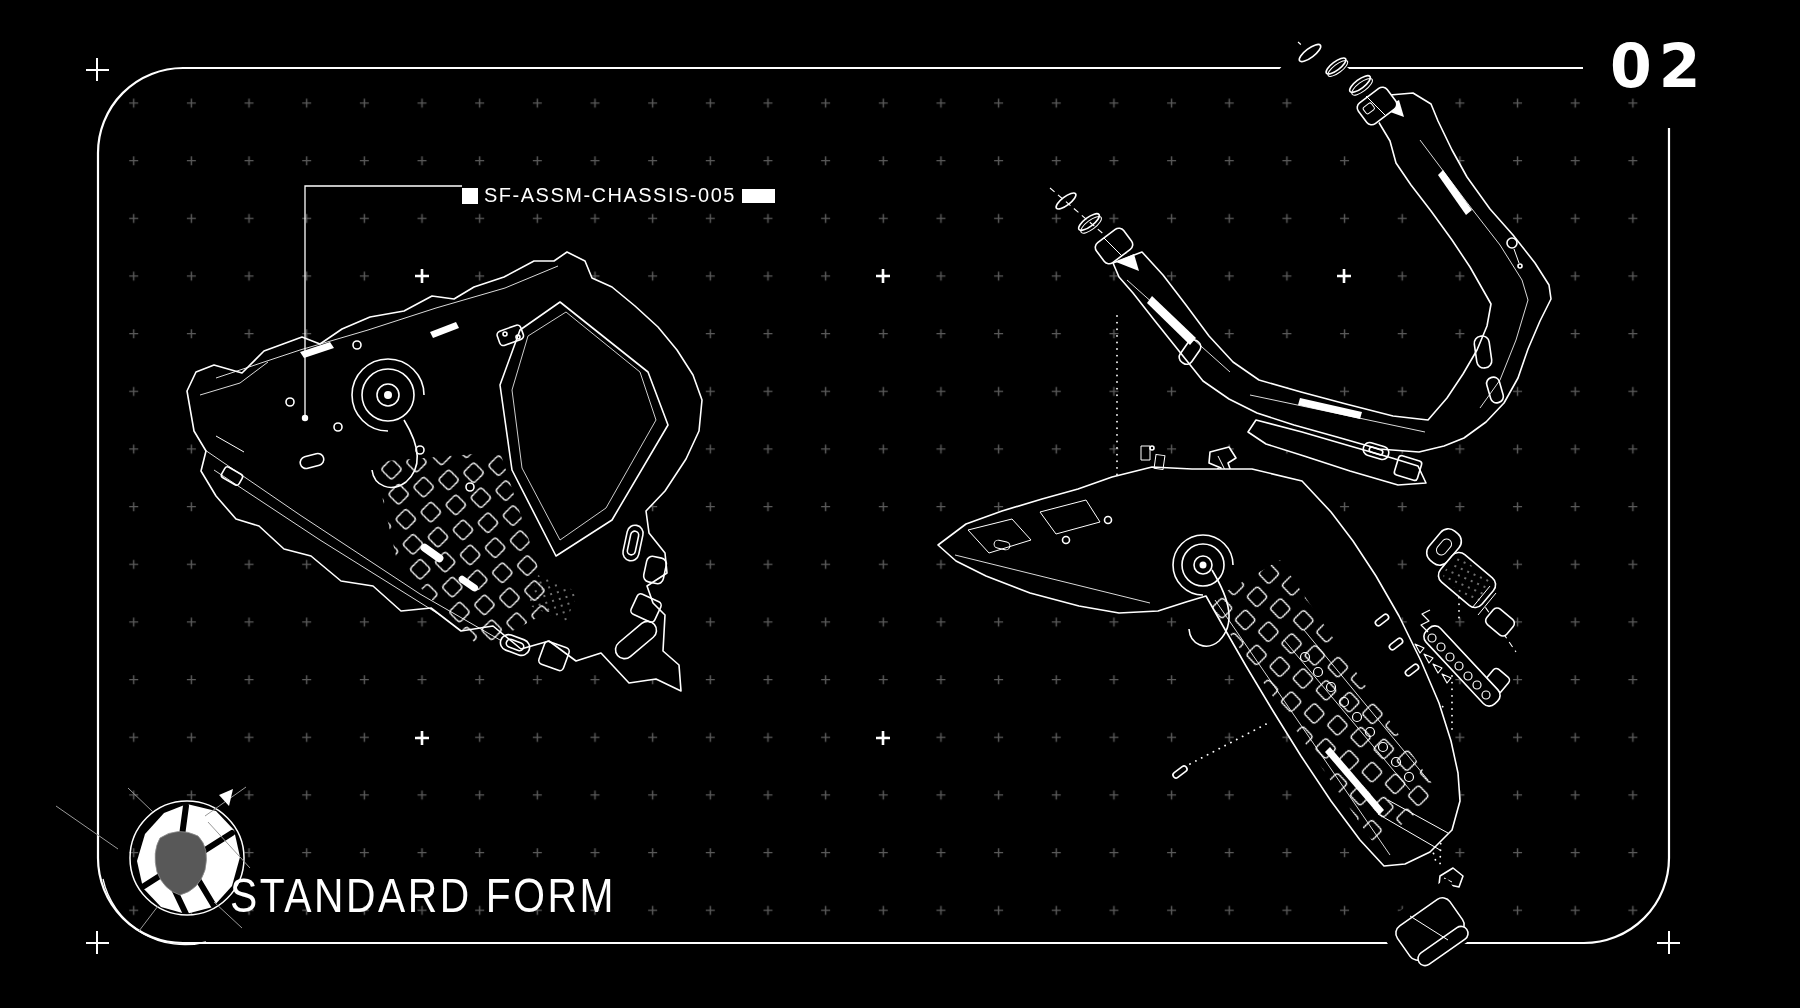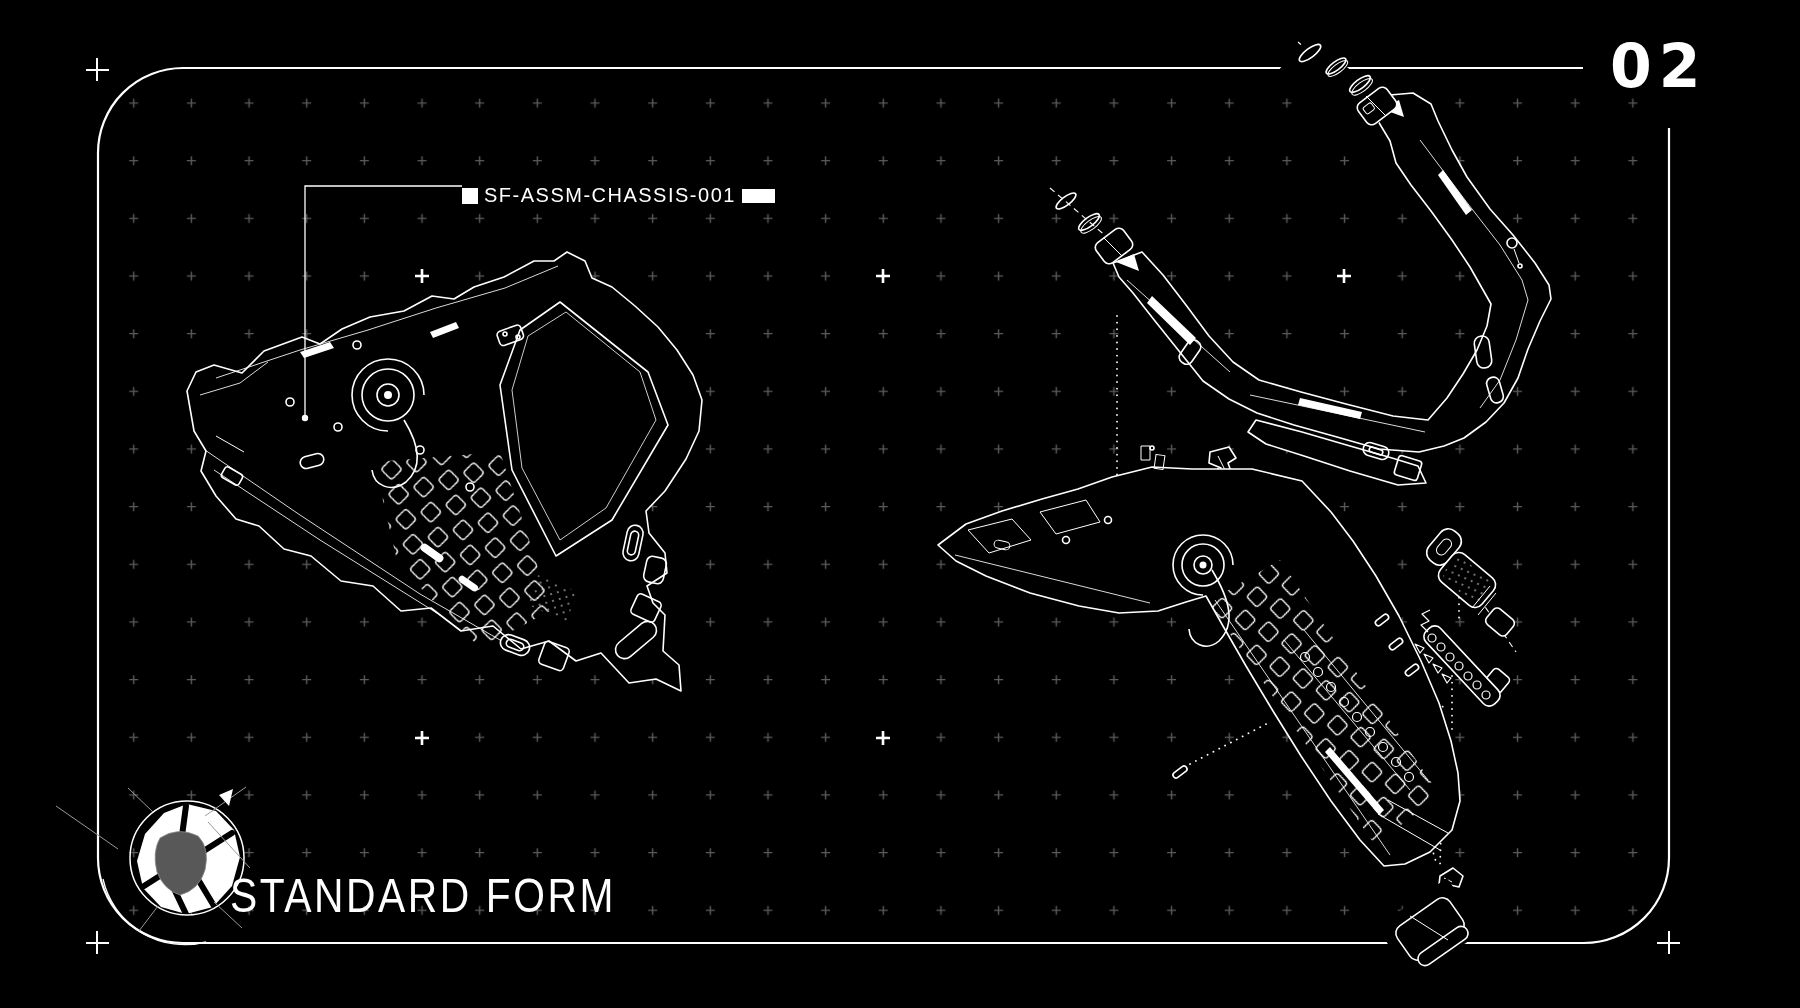--- a/index.html
+++ b/index.html
@@ -346,19 +346,19 @@
           <path d="M158,906 L139,931"></path>
     </g>
     <path d="M219,795 L233,789 L229,806 Z" fill="#fff"></path>
   </g>
 </svg>
 
 <div class="abs" id="page-number">02</div>
 
 <div class="abs" id="part-label">
   <span class="cap-sq"></span>
-  <span class="lbl-txt">SF-ASSM-CHASSIS-001</span>
+  <span class="lbl-txt">SF-ASSM-CHASSIS-005</span>
   <span class="cap-bar"></span>
 </div>
 
 <div class="abs" id="wordmark">STANDARD FORM</div>
 
 </div>
 
 </body></html>

